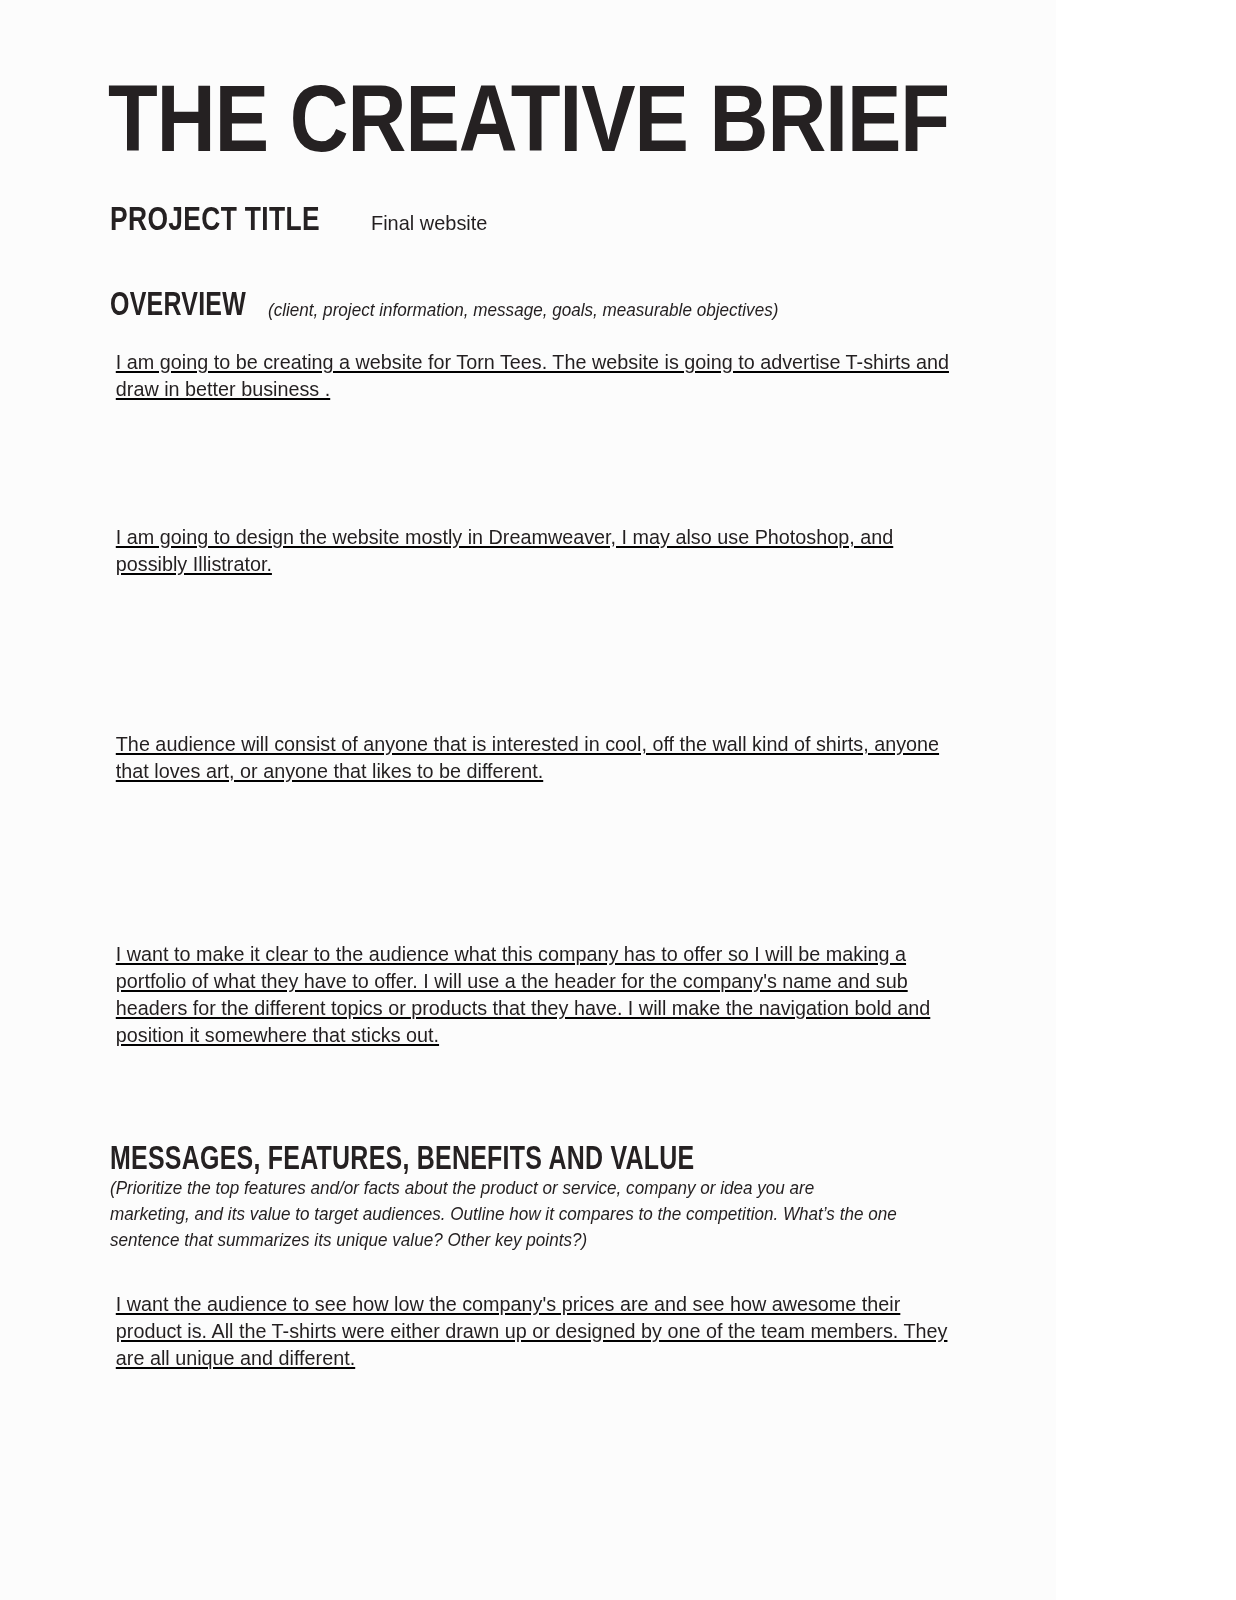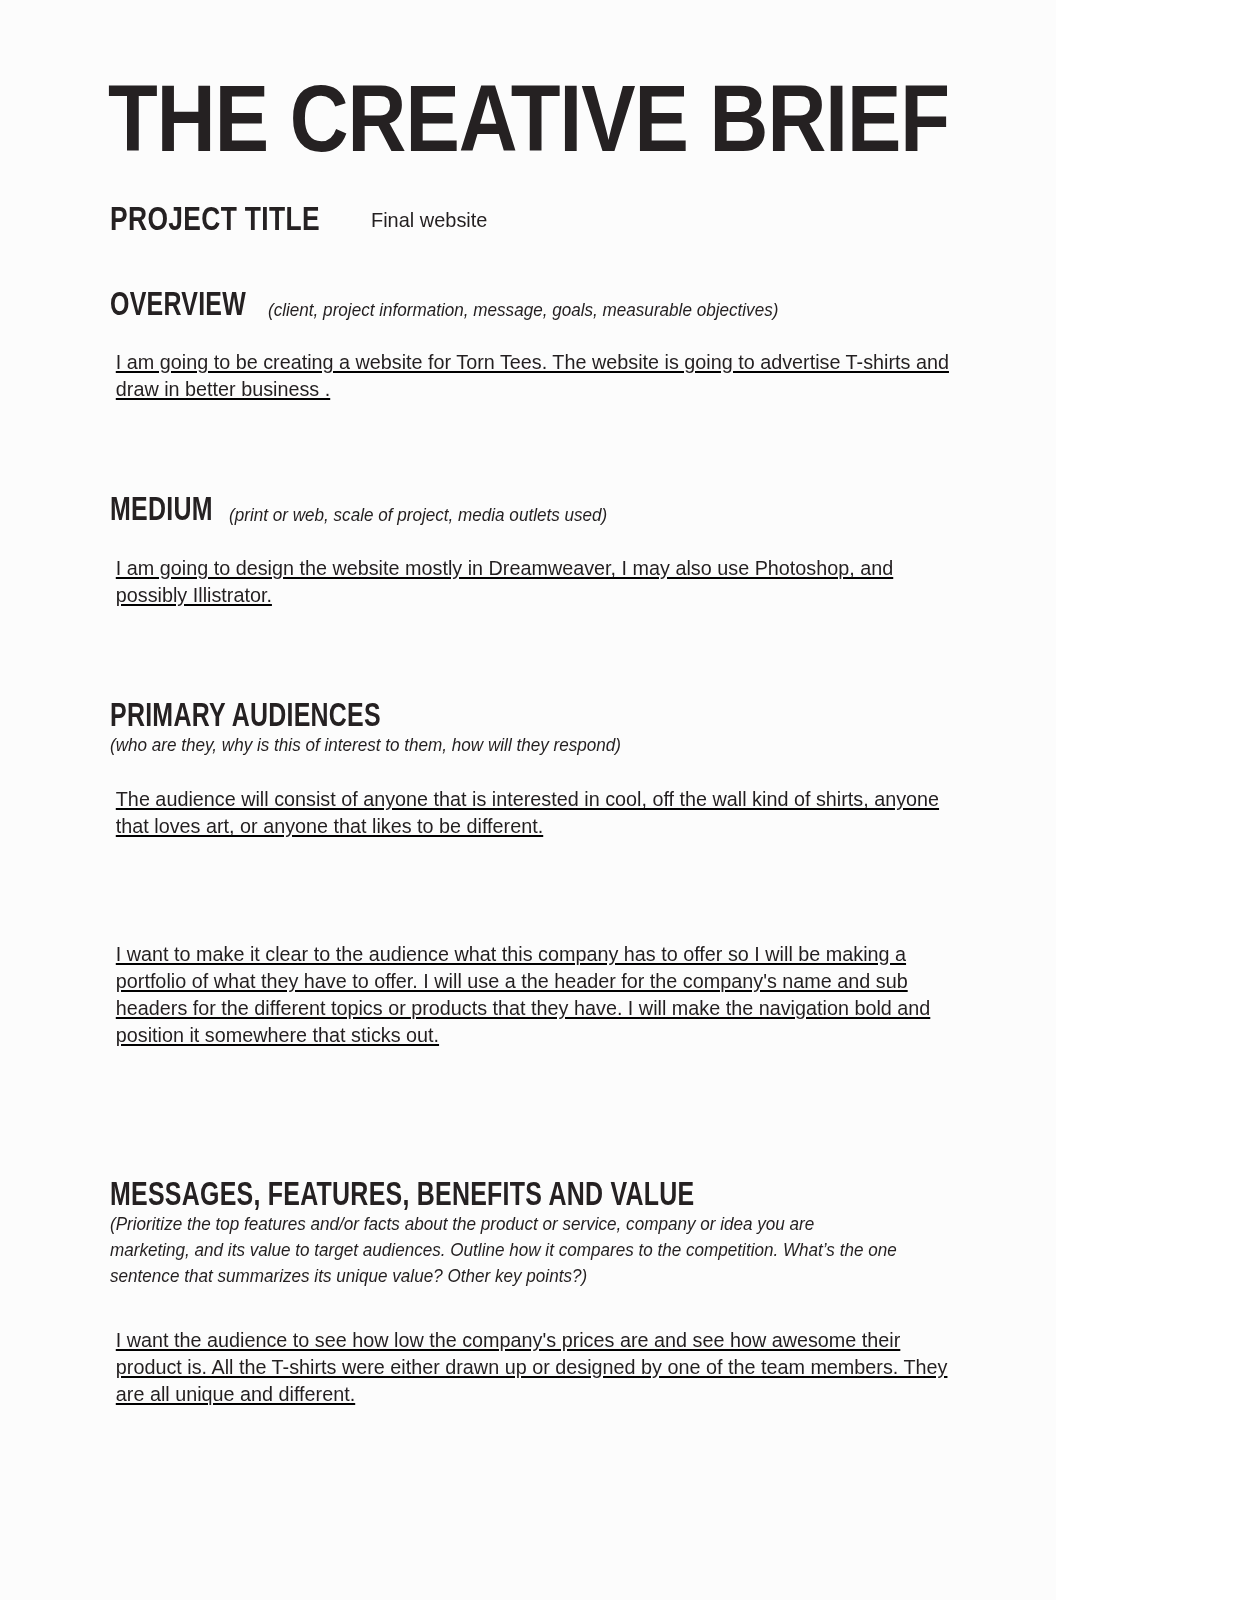--- a/index.html
+++ b/index.html
@@ -66,21 +66,21 @@
     transform: scaleX(0.94);
     transform-origin: left top;
   }
 
   
   .project-row {
     position: absolute;
     left: 110px;
     top: 205px;
     display: flex;
-    align-items: center;
+    align-items: flex-end;
     white-space: nowrap;
   }
   .project-label {
     font-family: "Liberation Sans Narrow", "Liberation Sans", sans-serif;
     font-weight: bold;
     font-size: 30px;
     line-height: 1;
     letter-spacing: 0.4px;
     color: #252122;
     transform: scaleX(0.88) scaleY(1.1);
@@ -148,21 +148,21 @@
 
   #sec-medium     { top: 497px; }
   #sec-medium     .sec-body { margin-top: 26px; max-width: 1010px; }
 
   #sec-audiences  { top: 703px; }
   #sec-audiences  .sec-body { margin-top: 27px; max-width: 1015px; }
 
   #sec-tone       { top: 912px; }
   #sec-tone       .sec-body { margin-top: 28px; max-width: 1030px; }
 
-  #sec-messages   { top: 1182px; }
+  #sec-messages   { top: 1146px; }
   #sec-messages   .sec-body { margin-top: 36px; max-width: 1035px; }
 
   #sec-messages .sec-hint-wrap { max-width: 1040px; }
 </style>
 </head>
 <body>
 
 <div class="page" style="background: rgb(252, 252, 252);">
 
   <div class="header-row">
@@ -175,30 +175,24 @@
   </div>
 
   <div class="section" id="sec-overview">
     <p class="sec-head-line">
       <span class="sec-title">OVERVIEW</span><span class="sec-hint-wrap"><span class="sec-hint">(client, project information, message, goals, measurable objectives)</span></span>
     </p>
     <p class="sec-body">I am going to be creating a website for Torn Tees. The website is going to advertise T-shirts and draw in better business .</p>
   </div>
 
   <div class="section" id="sec-medium">
-    <p class="sec-head-line">
-      <span class="sec-title">MEDIUM</span><span class="sec-hint-wrap"><span class="sec-hint">(print or web, scale of project, media outlets used)</span></span>
-    </p>
     <p class="sec-body">I am going to design the website mostly in Dreamweaver,  I may also use Photoshop, and possibly Illistrator.</p>
   </div>
 
   <div class="section" id="sec-audiences">
-    <p class="sec-head-line">
-      <span class="sec-title">PRIMARY AUDIENCES</span><span class="sec-hint-wrap"><span class="sec-hint">(who are they, why is this of interest to them, how will they respond)</span></span>
-    </p>
     <p class="sec-body">The audience will consist of anyone that is interested in cool, off the wall kind of shirts, anyone that loves art, or anyone that likes to be different.</p>
   </div>
 
   <div class="section" id="sec-tone">
     <p class="sec-body">I want to make it clear to the audience what this company has to offer so I will be making a portfolio of what they have to offer.  I will use a the header for the company's name and sub headers for the different topics or products that they have. I will make the navigation bold and position it somewhere that sticks out.</p>
   </div>
 
   <div class="section" id="sec-messages">
     <p class="sec-head-line">
       <span class="sec-title">MESSAGES, FEATURES, BENEFITS AND VALUE</span><span class="sec-hint-wrap"><span class="sec-hint">(Prioritize the top features and/or facts about the product or service, company or idea you are marketing, and its value to target audiences. Outline how it compares to the competition. What’s the one sentence that summarizes its unique value? Other key points?)</span></span>

